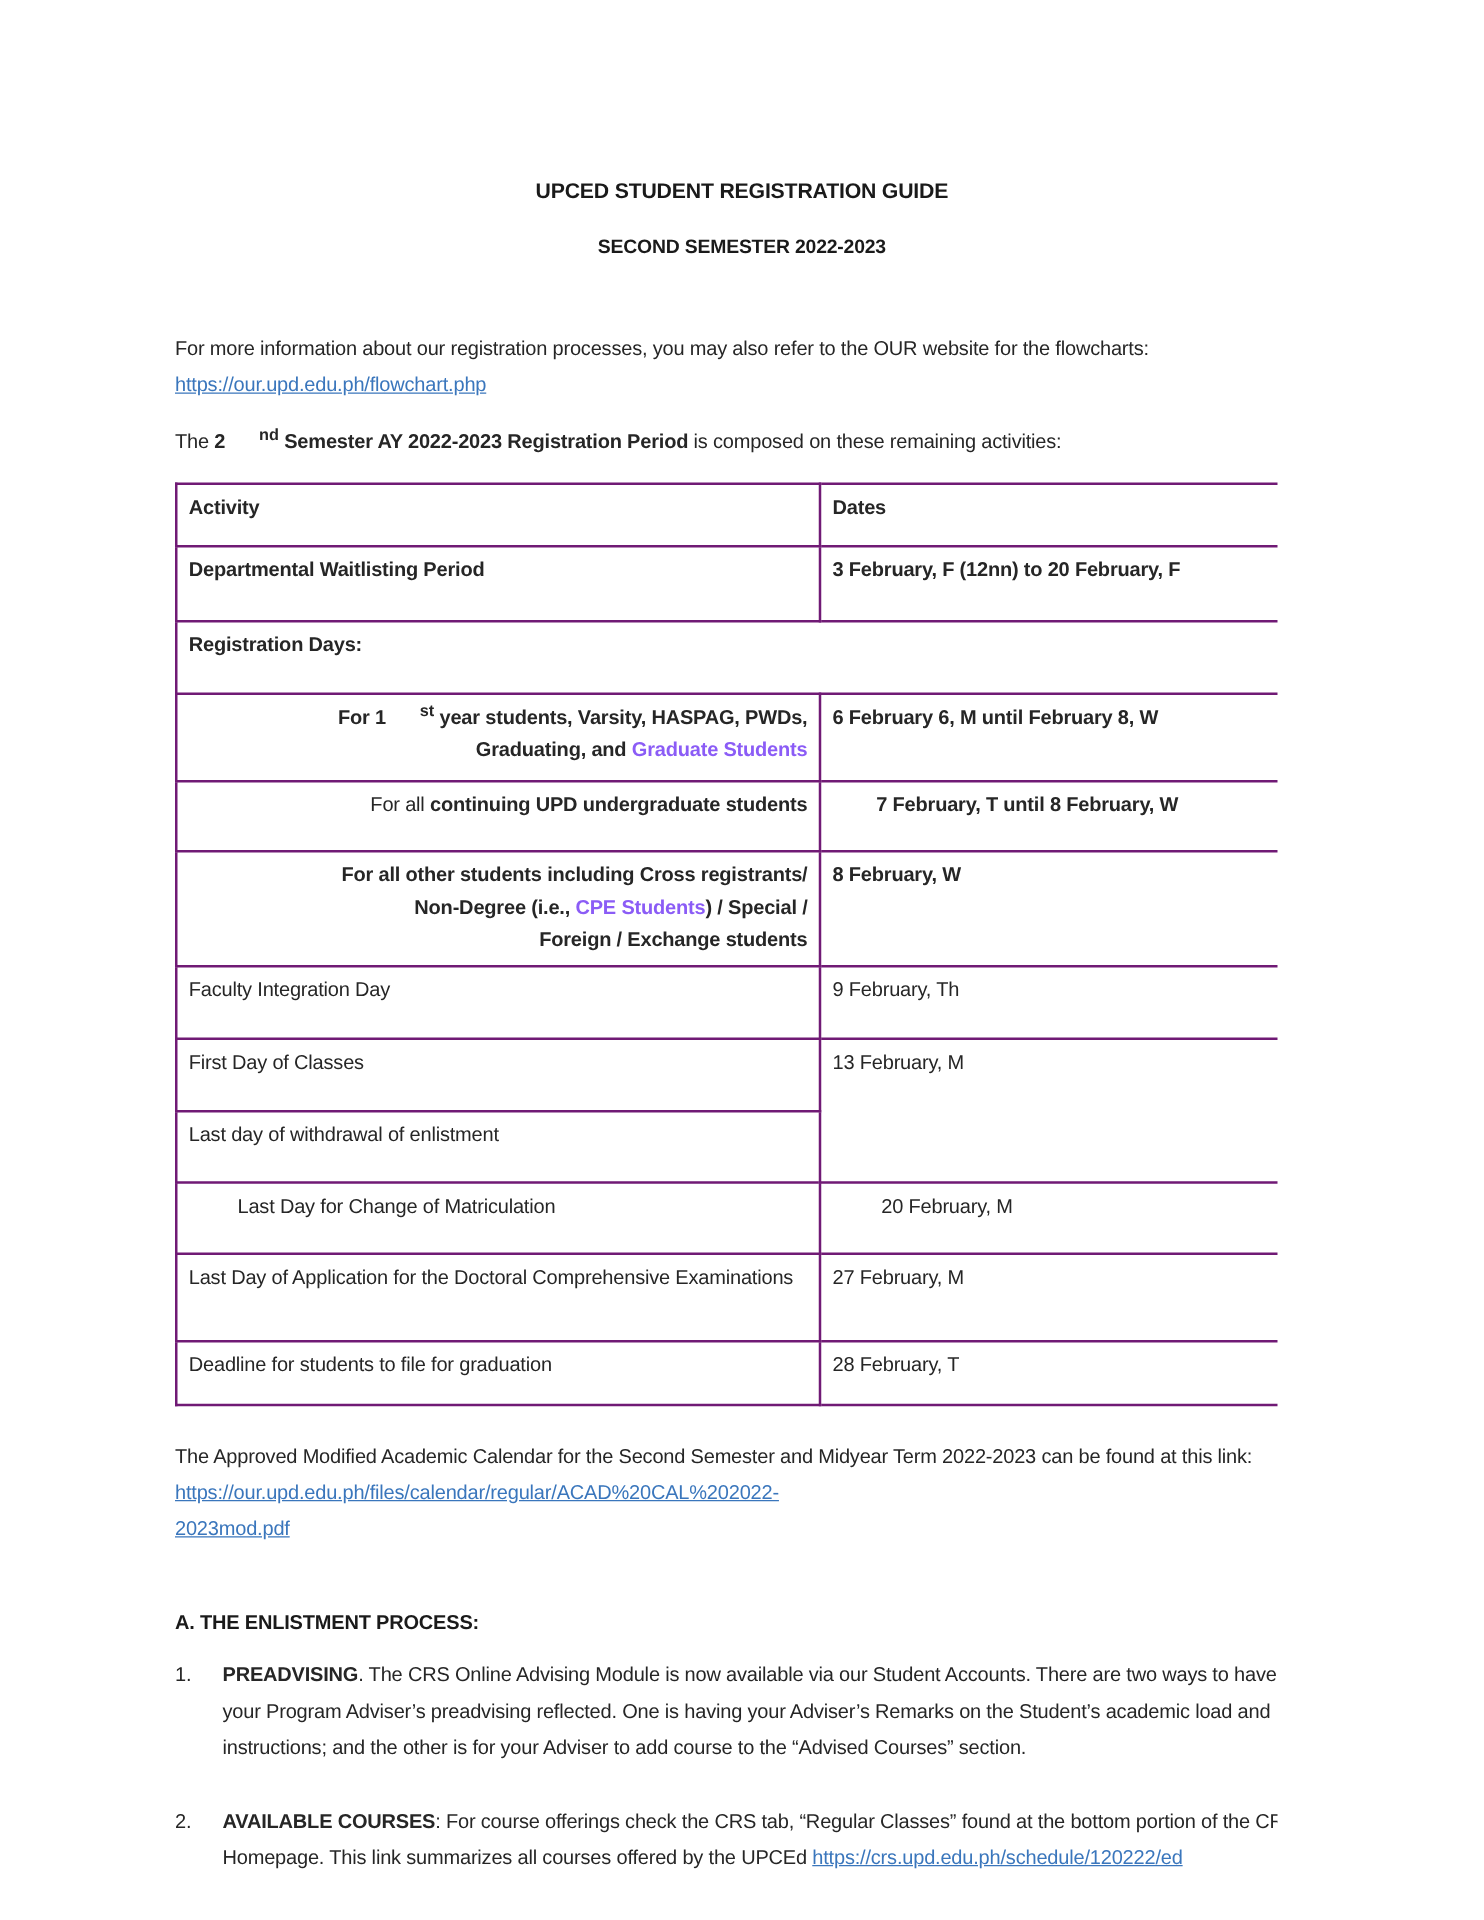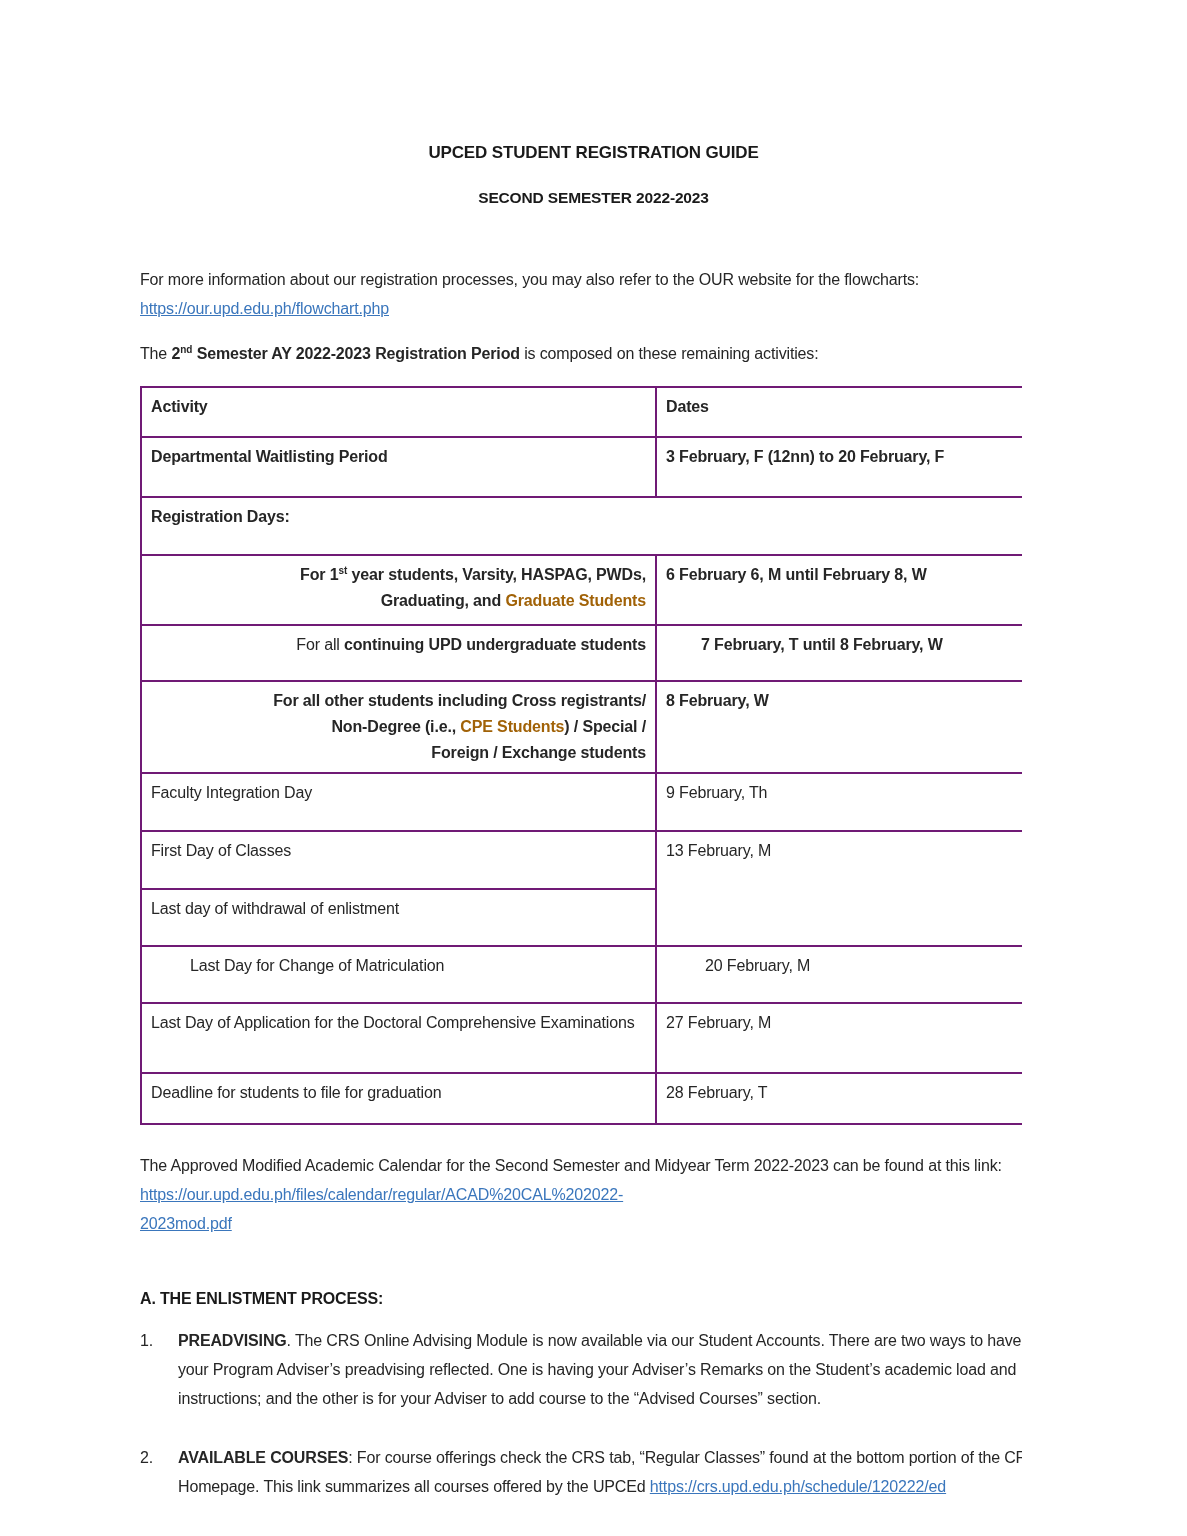--- a/index.html
+++ b/index.html
@@ -31,21 +31,21 @@
   .p-intro { margin-top:58px; }
   .p-composed { margin-top:13px; }
   .p-calendar { margin-top:26px; }
 
   a.link, .link {
     color:#3a76bc;
     text-decoration:underline;
     cursor:pointer;
   }
   b, .bold { font-weight:bold; }
-  sup { font-size:10px; line-height:0; vertical-align:super; letter-spacing:0; }
+  sup { font-size:13px; line-height:0; vertical-align:super; letter-spacing:0;margin-left:27px; }
 
   
   table.sched {
     margin-top:18px;
     border-collapse:collapse;
     width:907px;
     table-layout:fixed;
     font-size:16px;
   }
   table.sched col.c1 { width:515px; }
@@ -53,21 +53,21 @@
   table.sched td {
     border:2px solid #701a75;
     vertical-align:top;
     padding:6px 9px;
     line-height:26px;
     color:#262626;
     overflow-wrap:break-word;
   }
   td.right { text-align:right; }
   td.vmid  { vertical-align:middle; }
-  .blue { color:#a16207; }
+  .blue { color:#8b5cf6; }
   td.blue { color:#2e75b6; }
 
   
   td.box-l { border-left:4px solid #4d4d4d; }
   td.box-r { border-right:4px solid #4d4d4d; }
   td.box-t { border-top:4px solid #4d4d4d; }
   td.box-b { border-bottom:4px solid #4d4d4d; }
 
   tr.r-header td   { height:36px; }
   tr.r-waitlist td { height:46px; font-weight:bold; }

